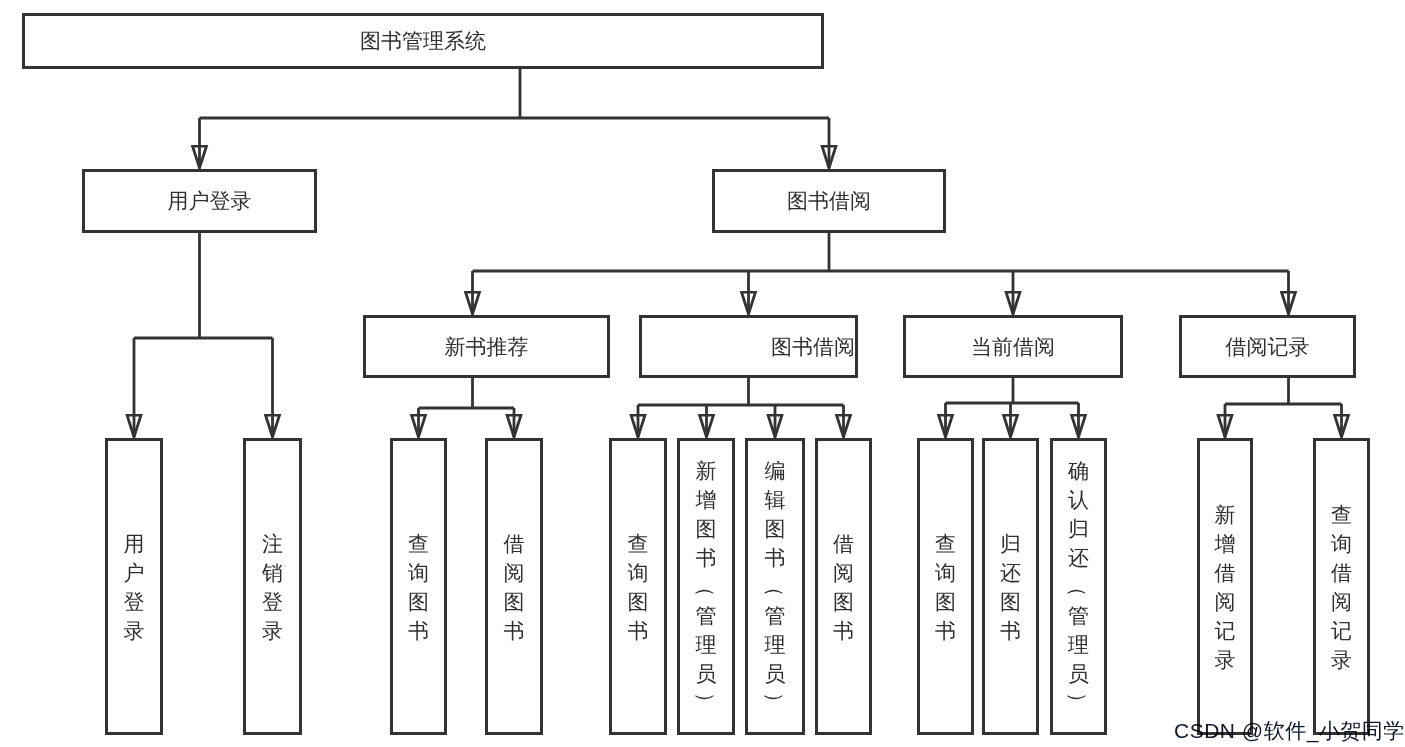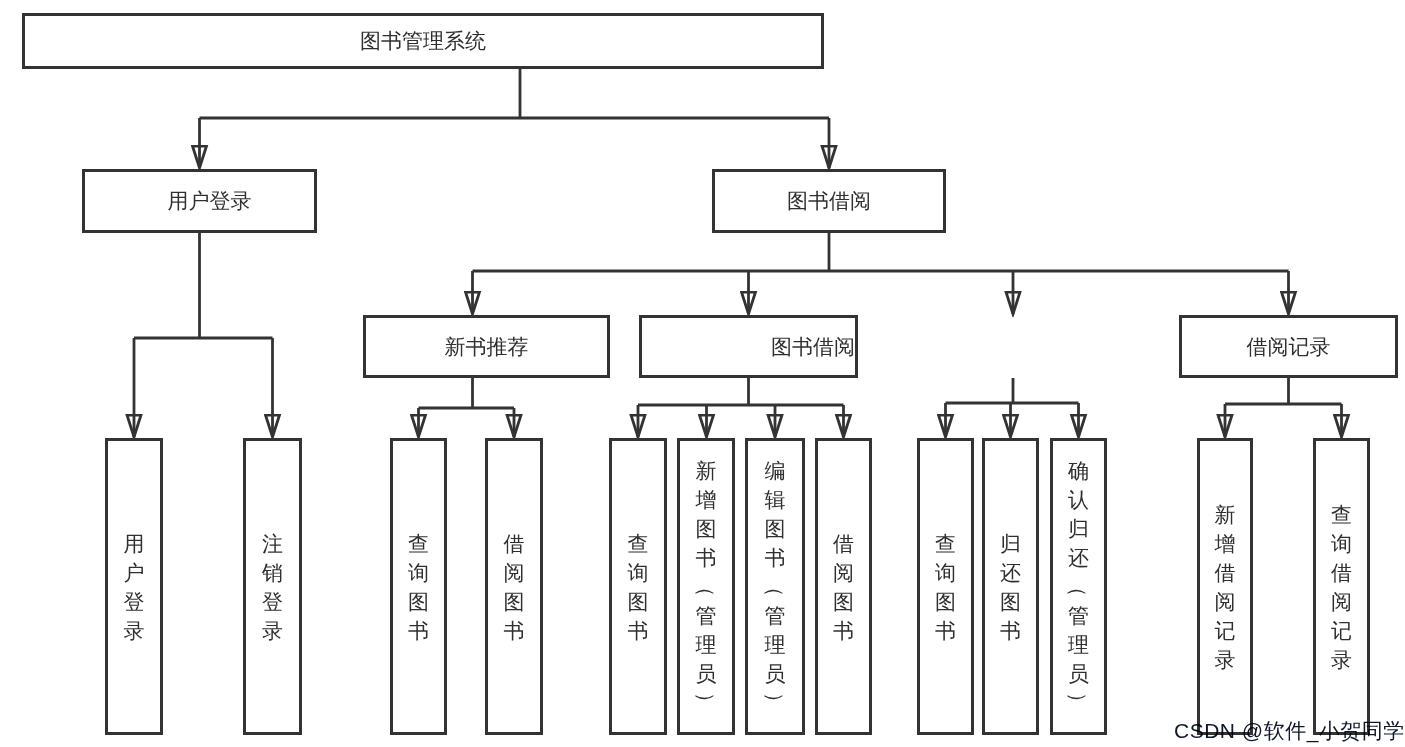--- a/index.html
+++ b/index.html
@@ -115,21 +115,24 @@
   <div class="node" style="left:712px; top:169px; width:234px; height:64px;">
     <span>图书借阅</span>
   </div>
 
   <div class="node" style="left:363px; top:315px; width:247px; height:63px;">
     <span>新书推荐</span>
   </div>
   <div class="node" style="left:639px; top:315px; width:219px; height:63px;justify-content:flex-end;">
     <span>图书借阅</span>
   </div>
-  <div class="node" style="left:1179px; top:315px; width:219px; height:63px;">
+  <div class="node" style="left:903px; top:315px; width:220px; height:63px;">
+    <span>当前借阅</span>
+  </div>
+  <div class="node" style="left:1179px; top:315px; width:177px; height:63px;">
     <span>借阅记录</span>
   </div>
 
   <div class="node" style="left:105px; top:438px; width:58px; height:297px;">
     <span class="vtext">
         <span class="vchar">用</span>
         <span class="vchar">户</span>
         <span class="vchar">登</span>
         <span class="vchar">录</span>
       </span>

